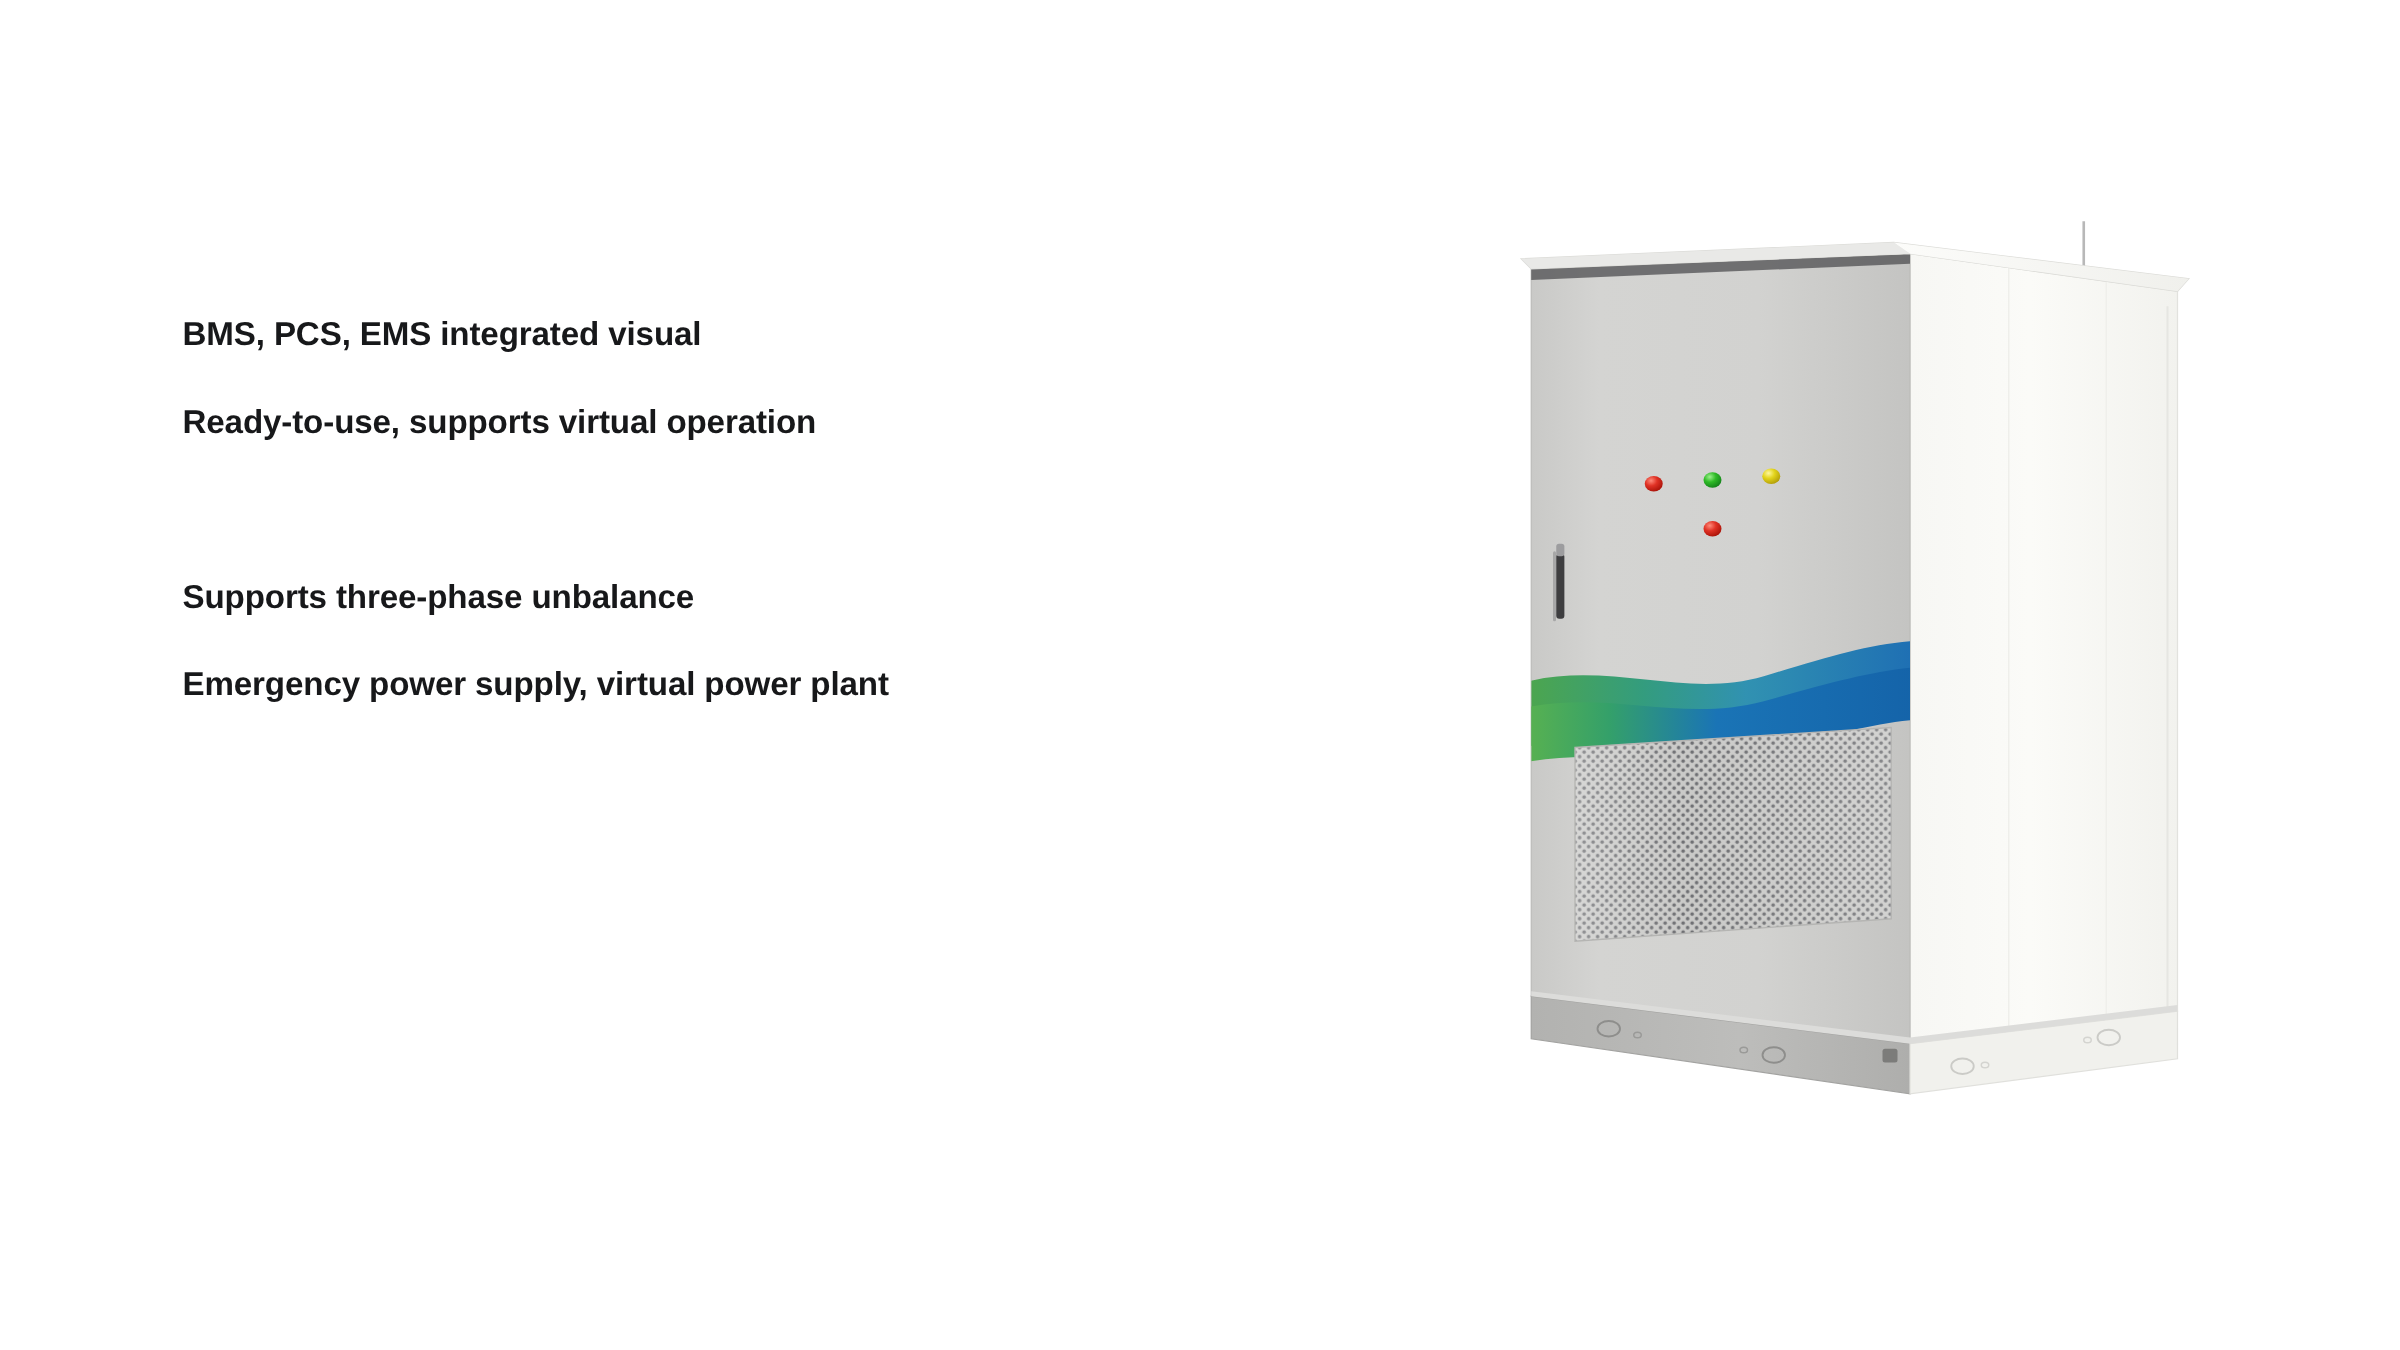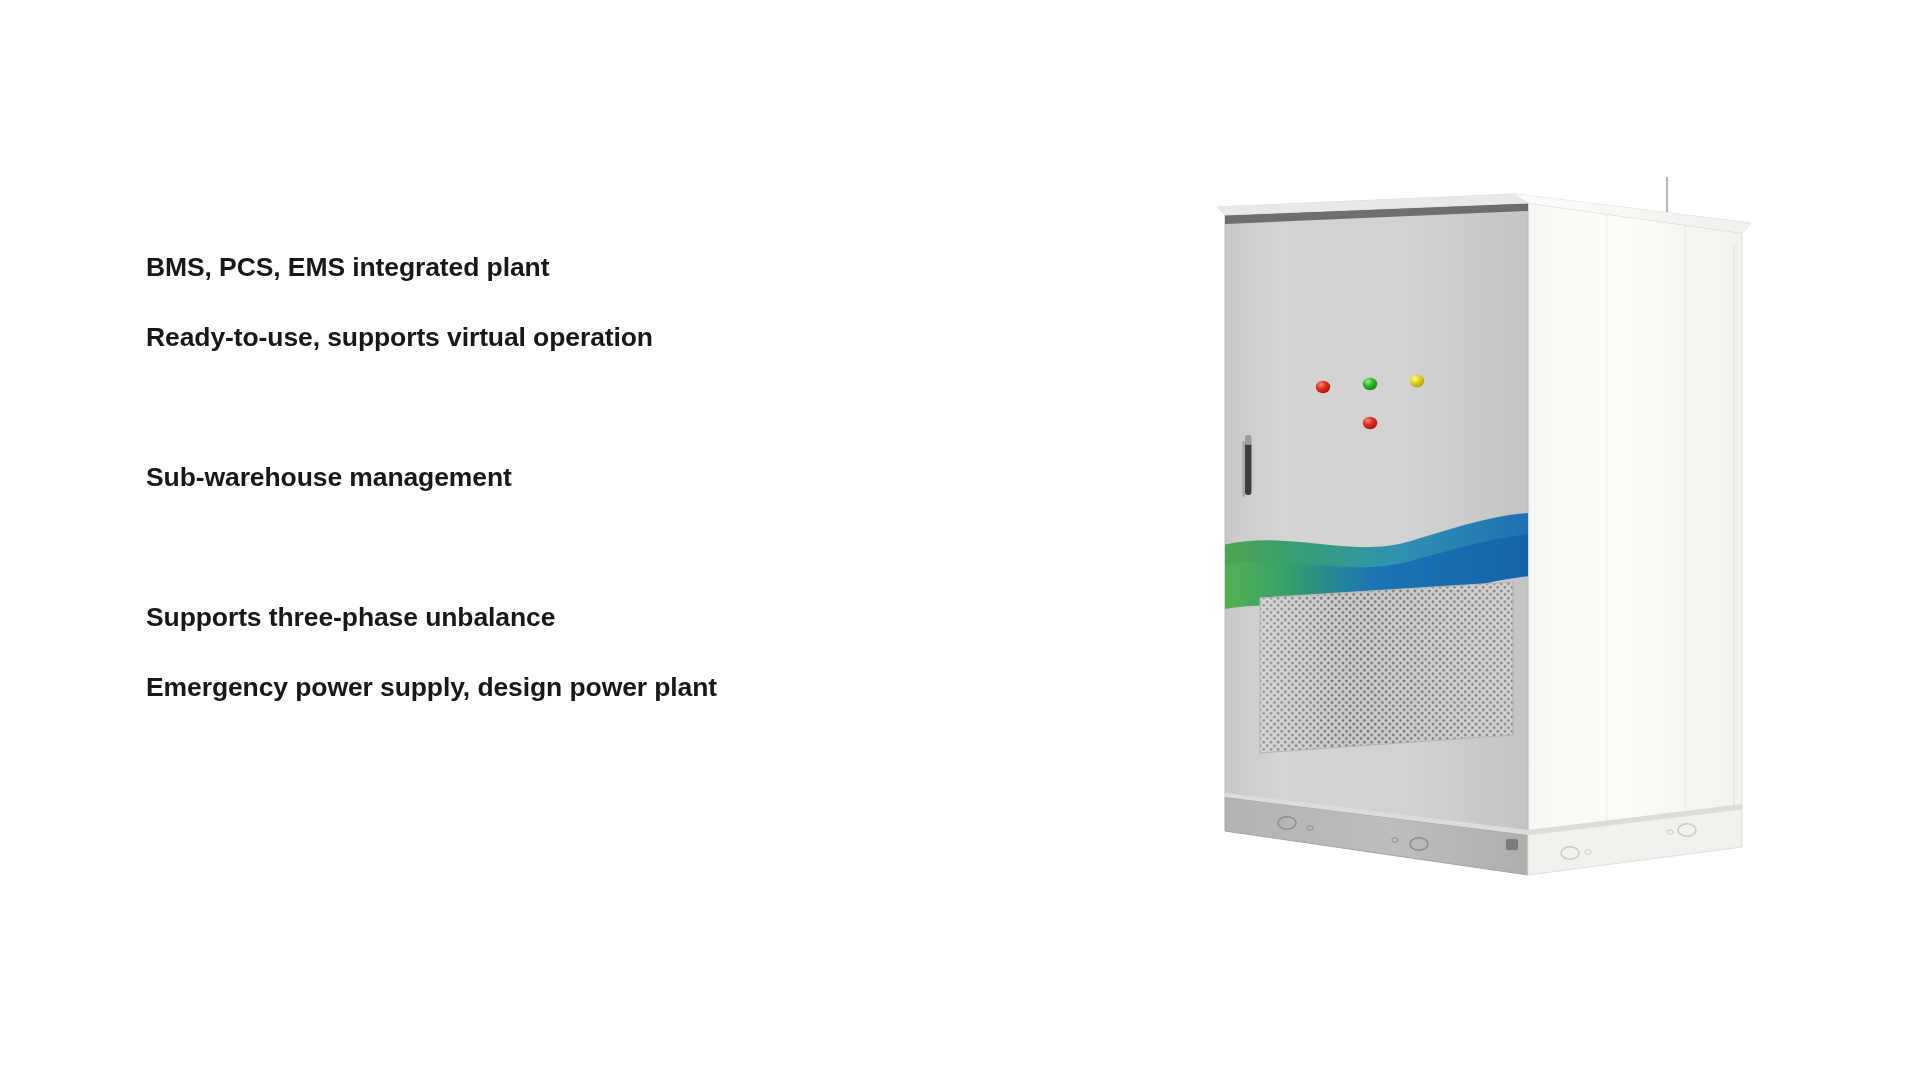--- a/index.html
+++ b/index.html
@@ -68,31 +68,30 @@
   }
 </style>
 </head>
 <body>
 
 <div id="slide">
 
   <div id="feature-list">
 
     <div class="feature-group">
-      <div class="feature-line">BMS, PCS, EMS integrated plant</div>
+      <div class="feature-line">BMS, PCS, EMS integrated visual</div>
       <div class="feature-line">Ready-to-use, supports virtual operation</div>
     </div>
 
     <div class="feature-group">
-      <div class="feature-line">Sub-warehouse management</div>
     </div>
 
     <div class="feature-group">
       <div class="feature-line">Supports three-phase unbalance</div>
-      <div class="feature-line">Emergency power supply, design power plant</div>
+      <div class="feature-line">Emergency power supply, virtual power plant</div>
     </div>
 
   </div>
 
   <div id="product-figure">
     <svg id="cabinet-svg" viewBox="0 0 560 760" xmlns="http://www.w3.org/2000/svg">
       <defs>
 
         <linearGradient id="frontFace" x1="0" y1="0" x2="1" y2="0">
           <stop offset="0%" stop-color="#c9c9c7"></stop>

